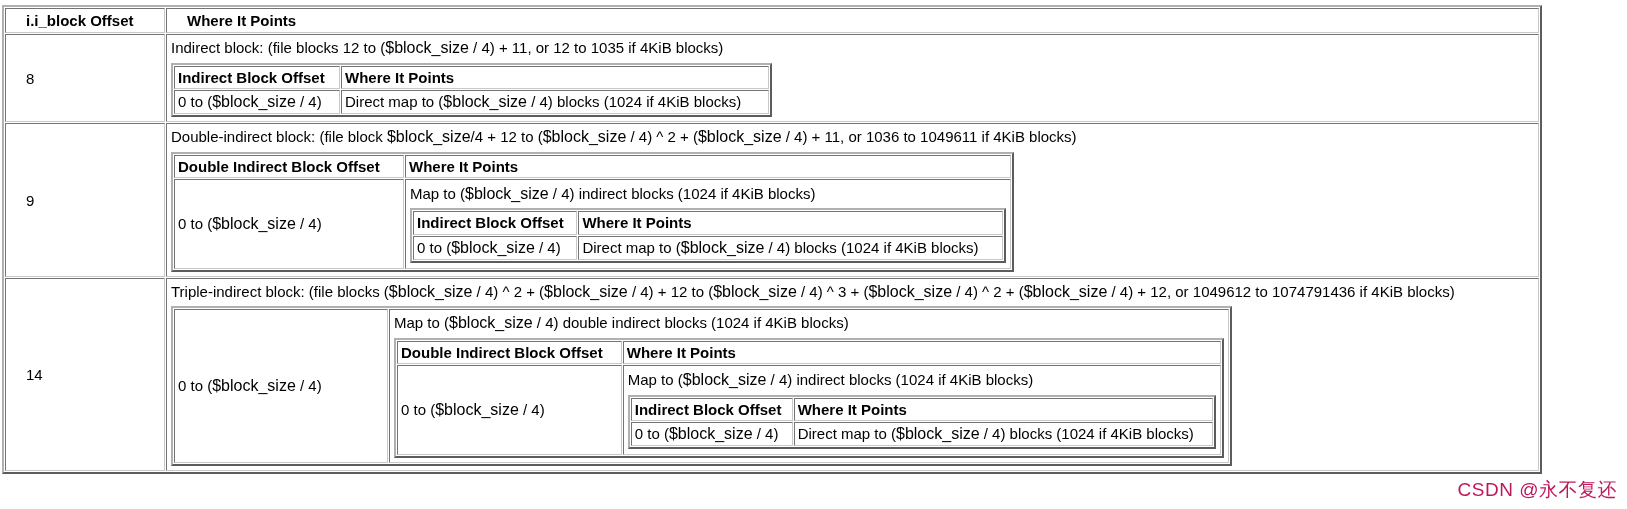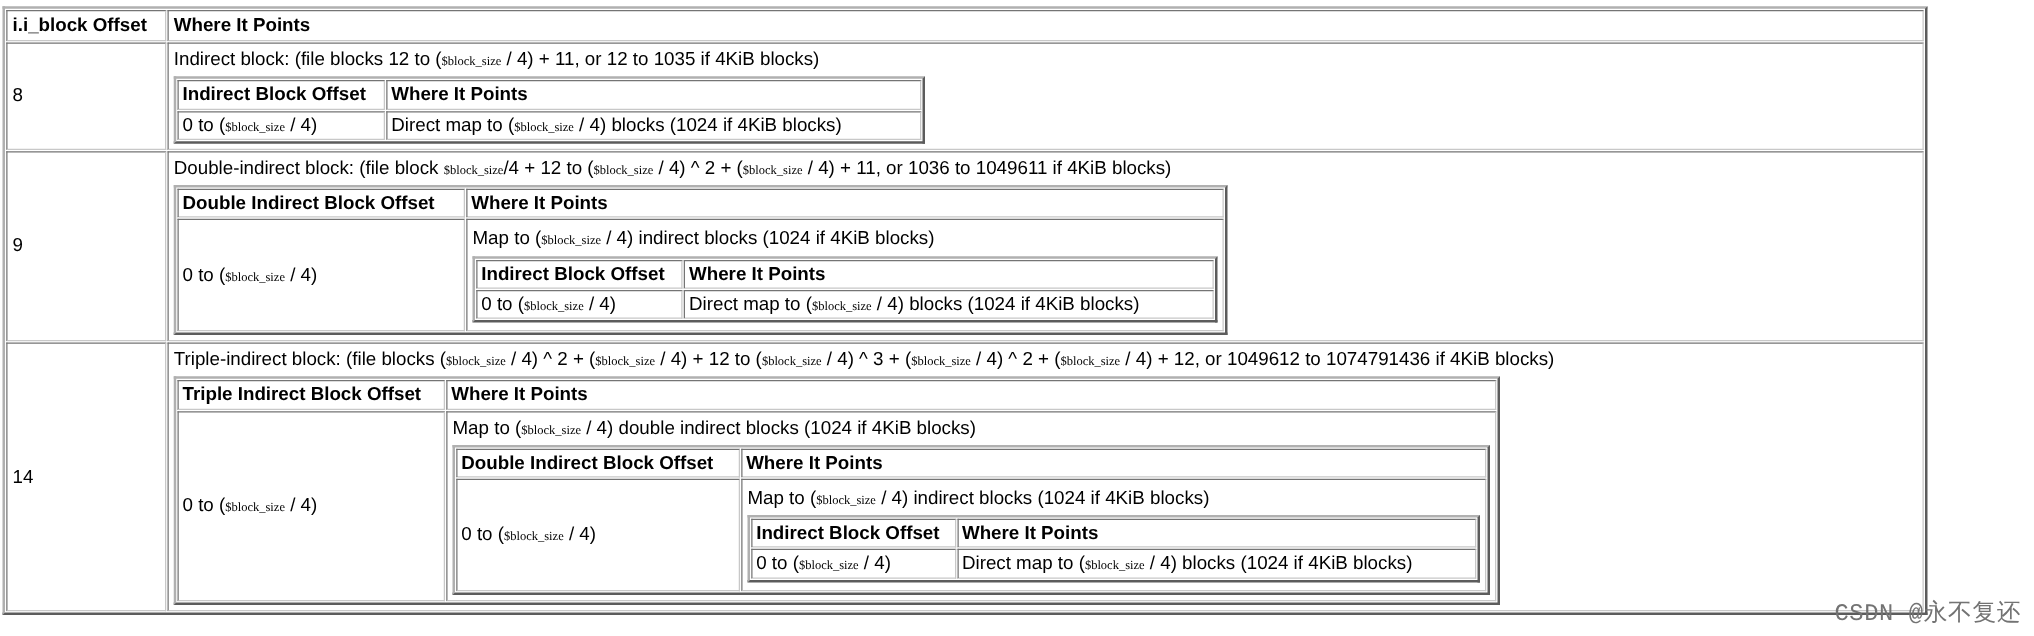--- a/index.html
+++ b/index.html
@@ -42,36 +42,36 @@
   th.lefthdr { text-align: left !important; }
 
   
   #outer {
     position: absolute;
     left: 2px;
     top: 5px;
     width: 1540px;
   }
   #outer > tbody > tr > td,
-  #outer > tbody > tr > th { padding: 2px 4px; }
+  #outer > tbody > tr > th { padding: 2px 20px; }
 
   .col-offset { width: 118px; }
 
   
   td.host { padding: 3px 4px 4px 4px !important; }
 
   .lead { white-space: nowrap; padding-bottom: 2px; }
 
   
   table.nest { margin-top: 2px; }
 
   
   code, tt {
-    font-family: Liberation Serif, serif;
-    font-size: 10px;
+    font-family: Liberation Sans, sans-serif;
+    font-size: 16px;
   }
 
   
   .w-ind-off   { width: 158px; white-space: nowrap; }
   .w-ind-pts   { width: 420px; }
   .w-dbl-off   { width: 222px; white-space: nowrap; }
   .w-dbl-pts   { width: 596px; }
   .w-trp-off   { width: 206px; white-space: nowrap; }
   .w-trp-pts   { width: 830px; }
   .w-d2-off    { width: 222px; white-space: nowrap; }
@@ -82,23 +82,23 @@
   .tallcell { height: 86px; }
   .tallcell2 { height: 120px; }
 
   .nowrap { white-space: nowrap; }
 
   
   #watermark {
     position: absolute;
     right: 10px;
     bottom: 6px;
-    font-family: Liberation Mono, monospace;
+    font-family: Liberation Sans, sans-serif;
     font-size: 19px;
-    color: #737373;
+    color: #be185d;
     letter-spacing: 0.5px;
     white-space: nowrap;
     pointer-events: none;
   }
 </style>
 </head>
 <body>
 
 <table class="t" id="outer">
 <tbody>
@@ -171,24 +171,20 @@
   </tr>
 
   <tr>
     <td class="col-offset">14</td>
     <td class="host">
 
       <div class="lead"><span>Triple-indirect block: (file blocks (</span><code>$block_size</code><span> / 4) ^ 2 + (</span><code>$block_size</code><span> / 4) + 12 to (</span><code>$block_size</code><span> / 4) ^ 3 + (</span><code>$block_size</code><span> / 4) ^ 2 + (</span><code>$block_size</code><span> / 4) + 12, or 1049612 to 1074791436 if 4KiB blocks)</span></div>
 
       <table class="t nest">
       <tbody>
-        <tr>
-          <th class="w-trp-off lefthdr">Triple Indirect Block Offset</th>
-          <th class="w-trp-pts">Where It Points</th>
-        </tr>
         <tr>
           <td class="w-trp-off tallcell2"><span>0 to (</span><code>$block_size</code><span> / 4)</span></td>
           <td class="w-trp-pts host">
 
             <div class="lead"><span>Map to (</span><code>$block_size</code><span> / 4) double indirect blocks (1024 if 4KiB blocks)</span></div>
 
             <table class="t nest">
             <tbody>
               <tr>
                 <th class="w-d2-off lefthdr">Double Indirect Block Offset</th>

